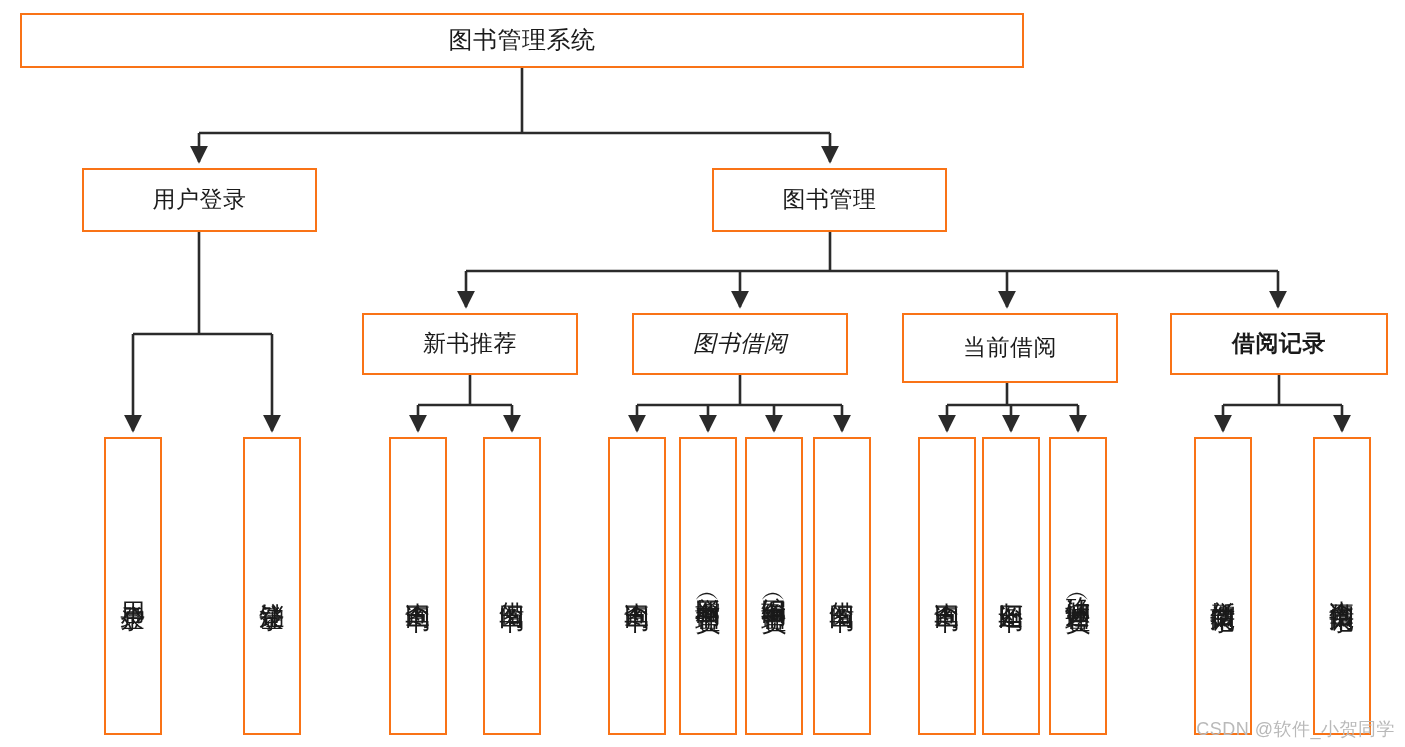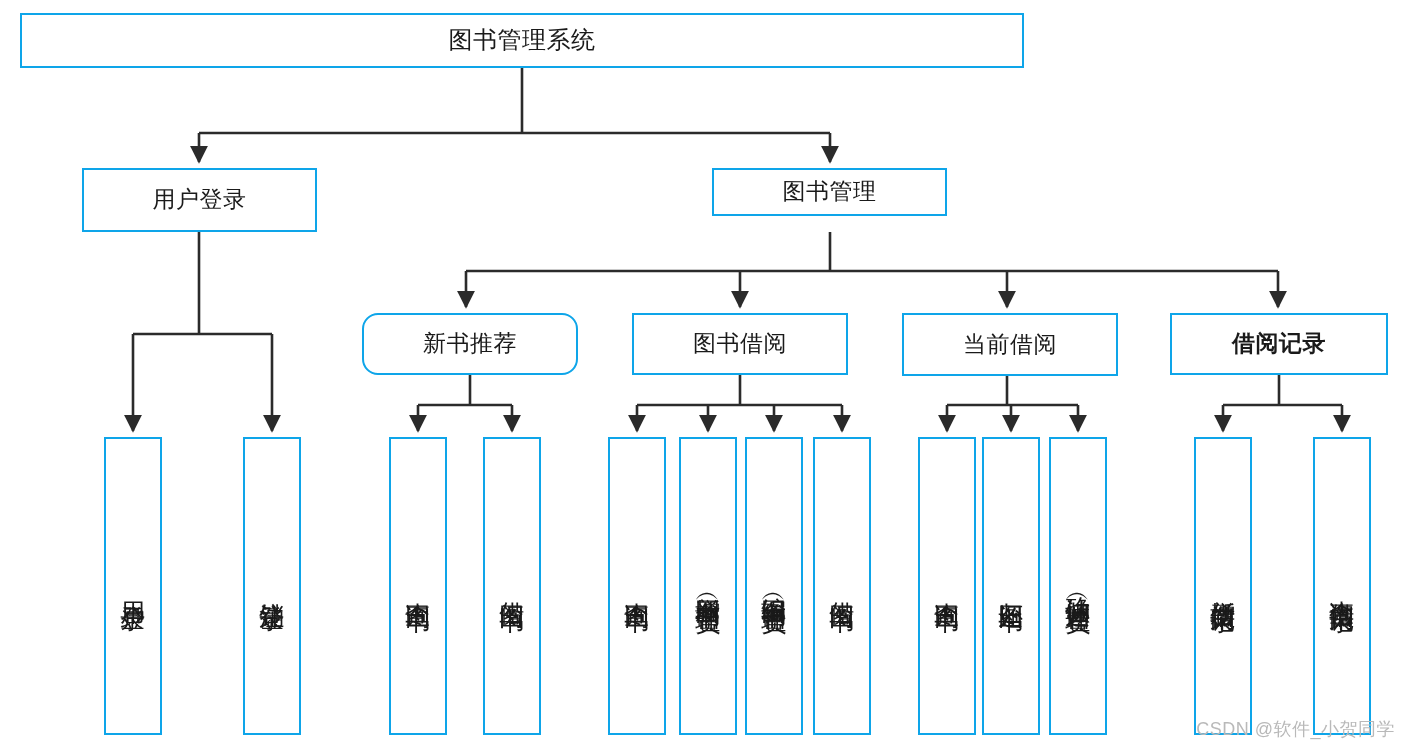--- a/index.html
+++ b/index.html
@@ -23,21 +23,21 @@
     left: 0;
     top: 0;
     width: 1405px;
     height: 747px;
     pointer-events: none;
   }
   .node {
     position: absolute;
     box-sizing: border-box;
     background: #ffffff;
-    border: 2px solid #0ea5e9;
+    border: 2px solid #f97316;
     display: flex;
     align-items: center;
     justify-content: center;
     z-index: 2;
   }
   .node-label {
     color: #1a1a1a;
     line-height: 1.18;
     text-align: center;
     white-space: nowrap;
@@ -134,33 +134,33 @@
   </svg>
 
   <div class="node horiz root" style="left:20px; top:13px; width:1004px; height:55px;">
     <span class="node-label">图书管理系统</span>
   </div>
 
   <div class="node horiz" style="left:82px; top:168px; width:235px; height:64px;">
     <span class="node-label">用户登录</span>
   </div>
 
-  <div class="node horiz" style="left:712px; top:168px; width:235px; height:48px;">
+  <div class="node horiz" style="left:712px; top:168px; width:235px; height:64px;">
     <span class="node-label">图书管理</span>
   </div>
 
-  <div class="node horiz" style="left:362px; top:313px; width:216px; height:62px;border-radius:16px;">
+  <div class="node horiz" style="left:362px; top:313px; width:216px; height:62px;">
     <span class="node-label">新书推荐</span>
   </div>
 
-  <div class="node horiz" style="left:632px; top:313px; width:216px; height:62px;">
+  <div class="node horiz" style="left:632px; top:313px; width:216px; height:62px;font-style:italic;">
     <span class="node-label">图书借阅</span>
   </div>
 
-  <div class="node horiz" style="left:902px; top:313px; width:216px; height:63px;">
+  <div class="node horiz" style="left:902px; top:313px; width:216px; height:70px;">
     <span class="node-label">当前借阅</span>
   </div>
 
   <div class="node horiz" style="left:1170px; top:313px; width:218px; height:62px;font-weight:bold;">
     <span class="node-label">借阅记录</span>
   </div>
 
   <div class="node vert" style="left:104px; top:437px; width:58px; height:298px;">
     <span class="node-label">用户登录</span>
   </div>

